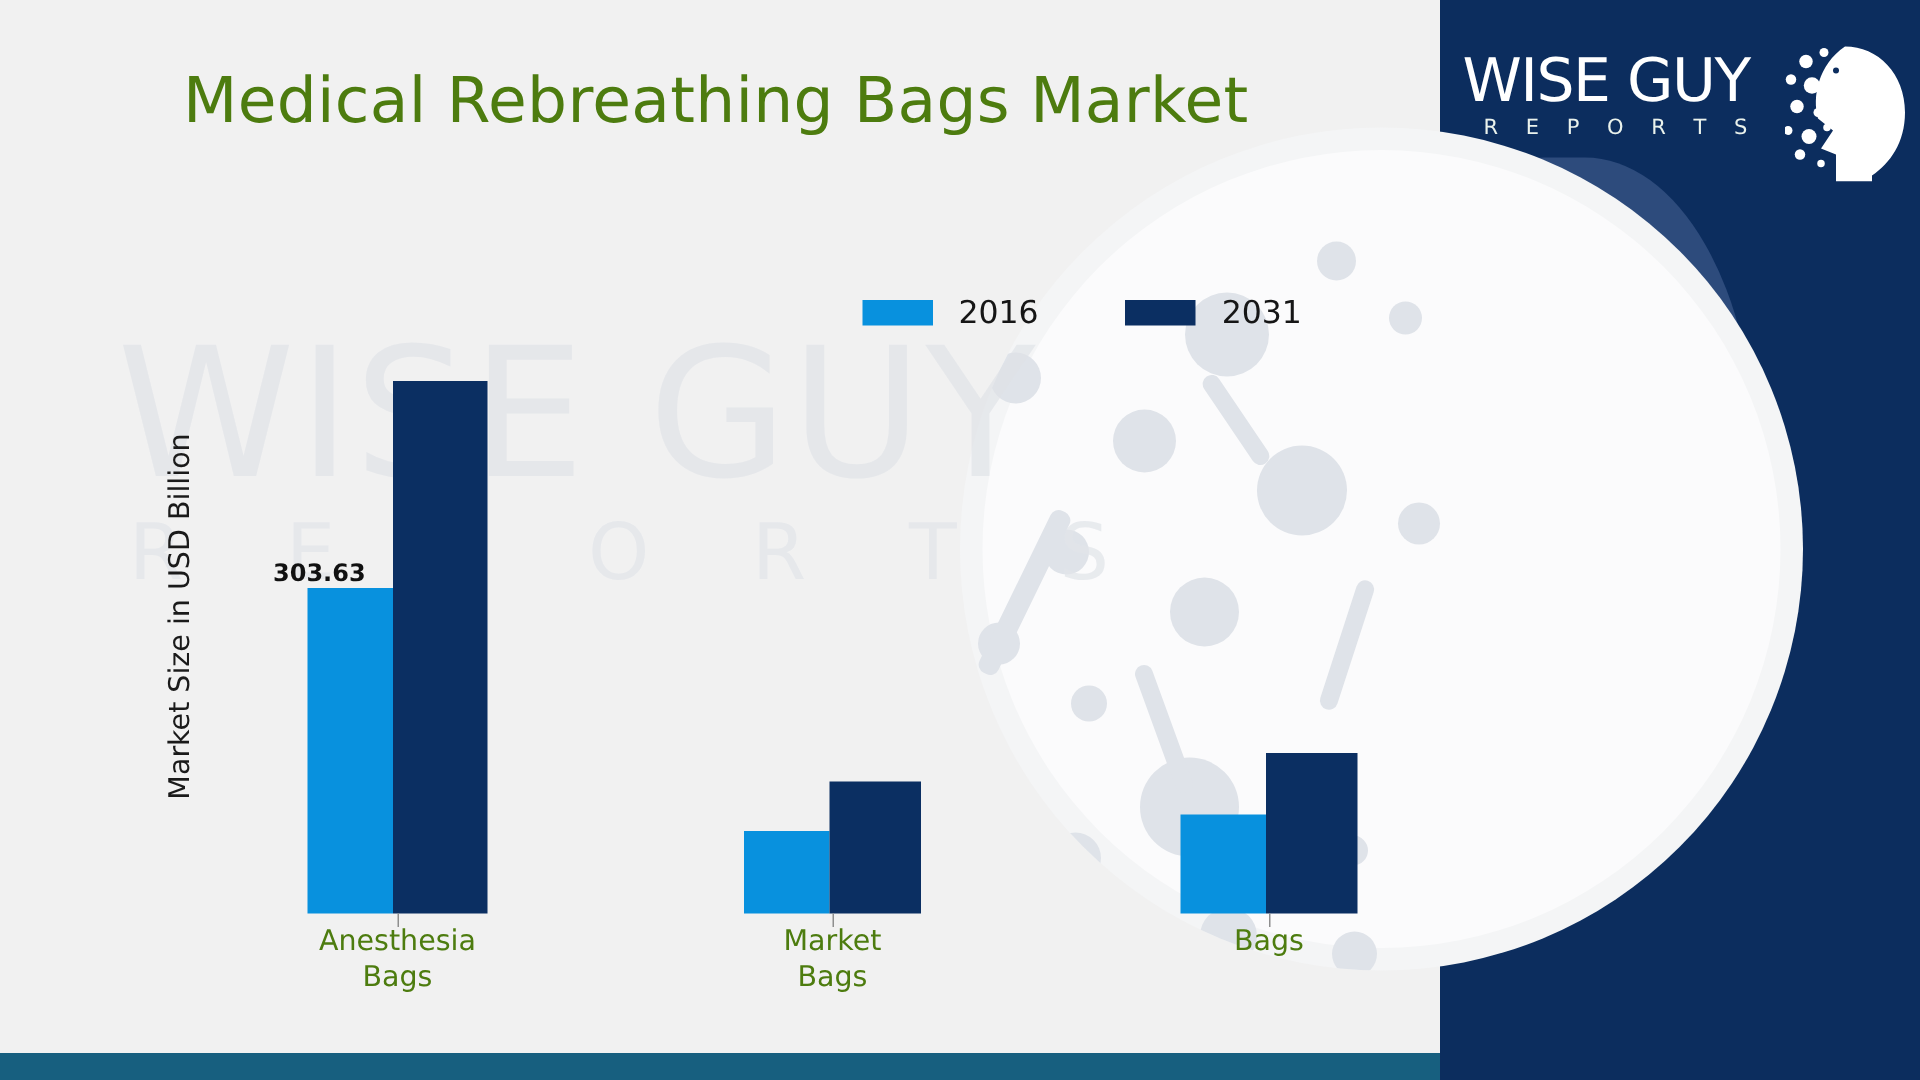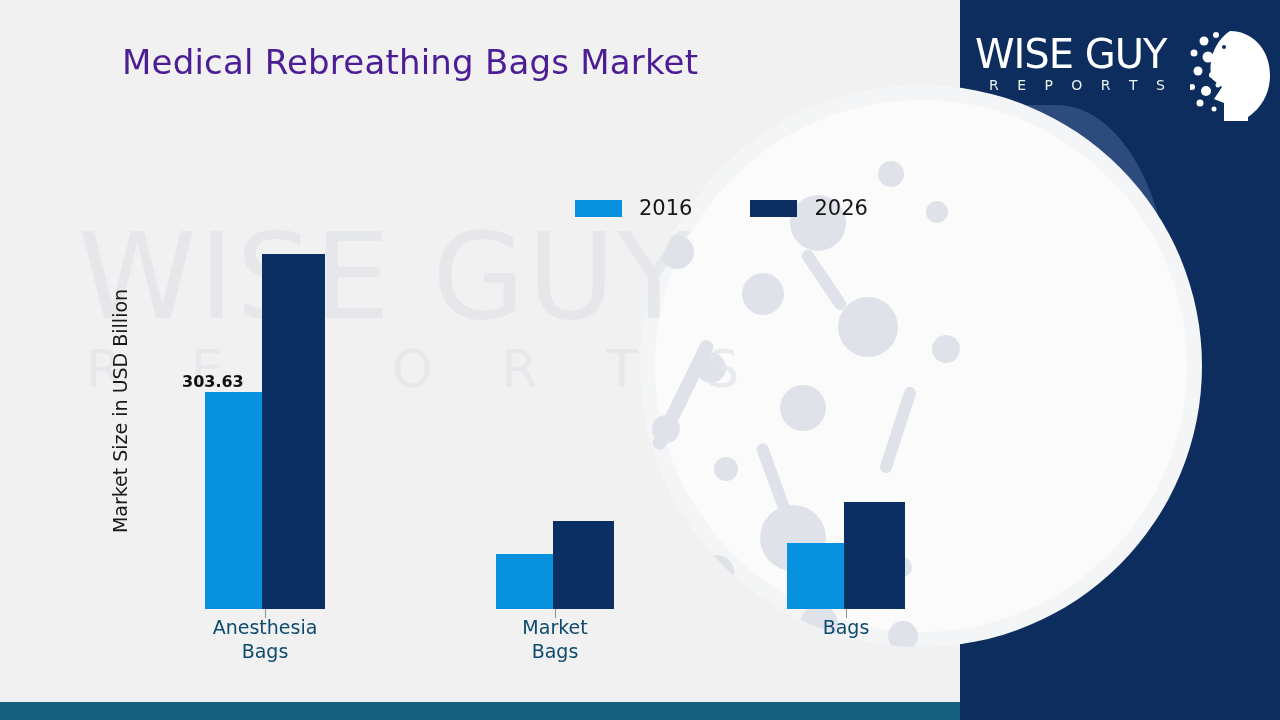--- a/index.html
+++ b/index.html
@@ -45,40 +45,40 @@
 
   
   .watermark{position:absolute;left:78px;top:218px;width:840px;height:230px;
              pointer-events:none;}
   .wm-line1{font-size:120px;letter-spacing:2px;color:#dfe2e7;opacity:.62;
             line-height:118px;white-space:nowrap;font-weight:400;}
   .wm-line2{font-size:52px;letter-spacing:26px;color:#e2e5ea;opacity:.72;
             line-height:66px;white-space:nowrap;padding-left:8px;}
 
   
-  .title{position:absolute;left:122px;top:42px;font-size:34px;color:#4c1d95;
+  .title{position:absolute;left:122px;top:42px;font-size:42px;color:#4d7c0f;
          letter-spacing:.2px;white-space:nowrap;}
 
   
   .ylabel{position:absolute;left:-80px;top:400px;width:400px;
           transform:rotate(-90deg);transform-origin:center center;
           text-align:center;font-size:19px;color:#1a1a1a;white-space:nowrap;}
 
   
   .legend{position:absolute;left:575px;top:196px;display:flex;align-items:center;gap:0;}
   .legend-item{display:flex;align-items:center;margin-right:58px;}
   .legend-swatch{width:47px;height:17px;margin-right:17px;}
   .legend-text{font-size:21px;color:#161616;}
 
   
   .plot{position:absolute;left:0;top:0;width:960px;height:720px;}
   .baseline-tick{position:absolute;width:1px;height:9px;background:#8e8e8e;}
   .bar{position:absolute;}
   .bar-label{position:absolute;font-size:16px;font-weight:bold;color:#111;white-space:nowrap;}
-  .cat-label{position:absolute;text-align:center;font-size:19px;color:#0c4a6e;line-height:24px;}
+  .cat-label{position:absolute;text-align:center;font-size:19px;color:#4d7c0f;line-height:24px;}
 </style>
 </head>
 <body>
 
 <div class="stage">
 
   <div class="right-panel">
     <div class="panel-face"></div>
     <div class="panel-nose"></div>
     <div class="panel-chin"></div>
@@ -142,21 +142,21 @@
 
   <div class="ylabel">Market Size in USD Billion</div>
 
   <div class="legend">
     <div class="legend-item">
       <span class="legend-swatch" style="background:#0891de"></span>
       <span class="legend-text">2016</span>
     </div>
     <div class="legend-item">
       <span class="legend-swatch" style="background:#0b2f62"></span>
-      <span class="legend-text">2026</span>
+      <span class="legend-text">2031</span>
     </div>
   </div>
 
   <div class="plot" id="plot">
       <div class="bar" style="left: 205px; top: 392px; width: 57px; height: 217px; background: rgb(8, 145, 222);"></div>
       <div class="bar-label" style="left: 182px; top: 372px;">303.63</div>
       <div class="bar" style="left: 262px; top: 254px; width: 63px; height: 355px; background: rgb(11, 47, 98);"></div>
       <div class="baseline-tick" style="left: 265px; top: 609px;"></div>
       <div class="cat-label" style="left: 155px; top: 615px; width: 220px;">
         <div>Anesthesia</div>

